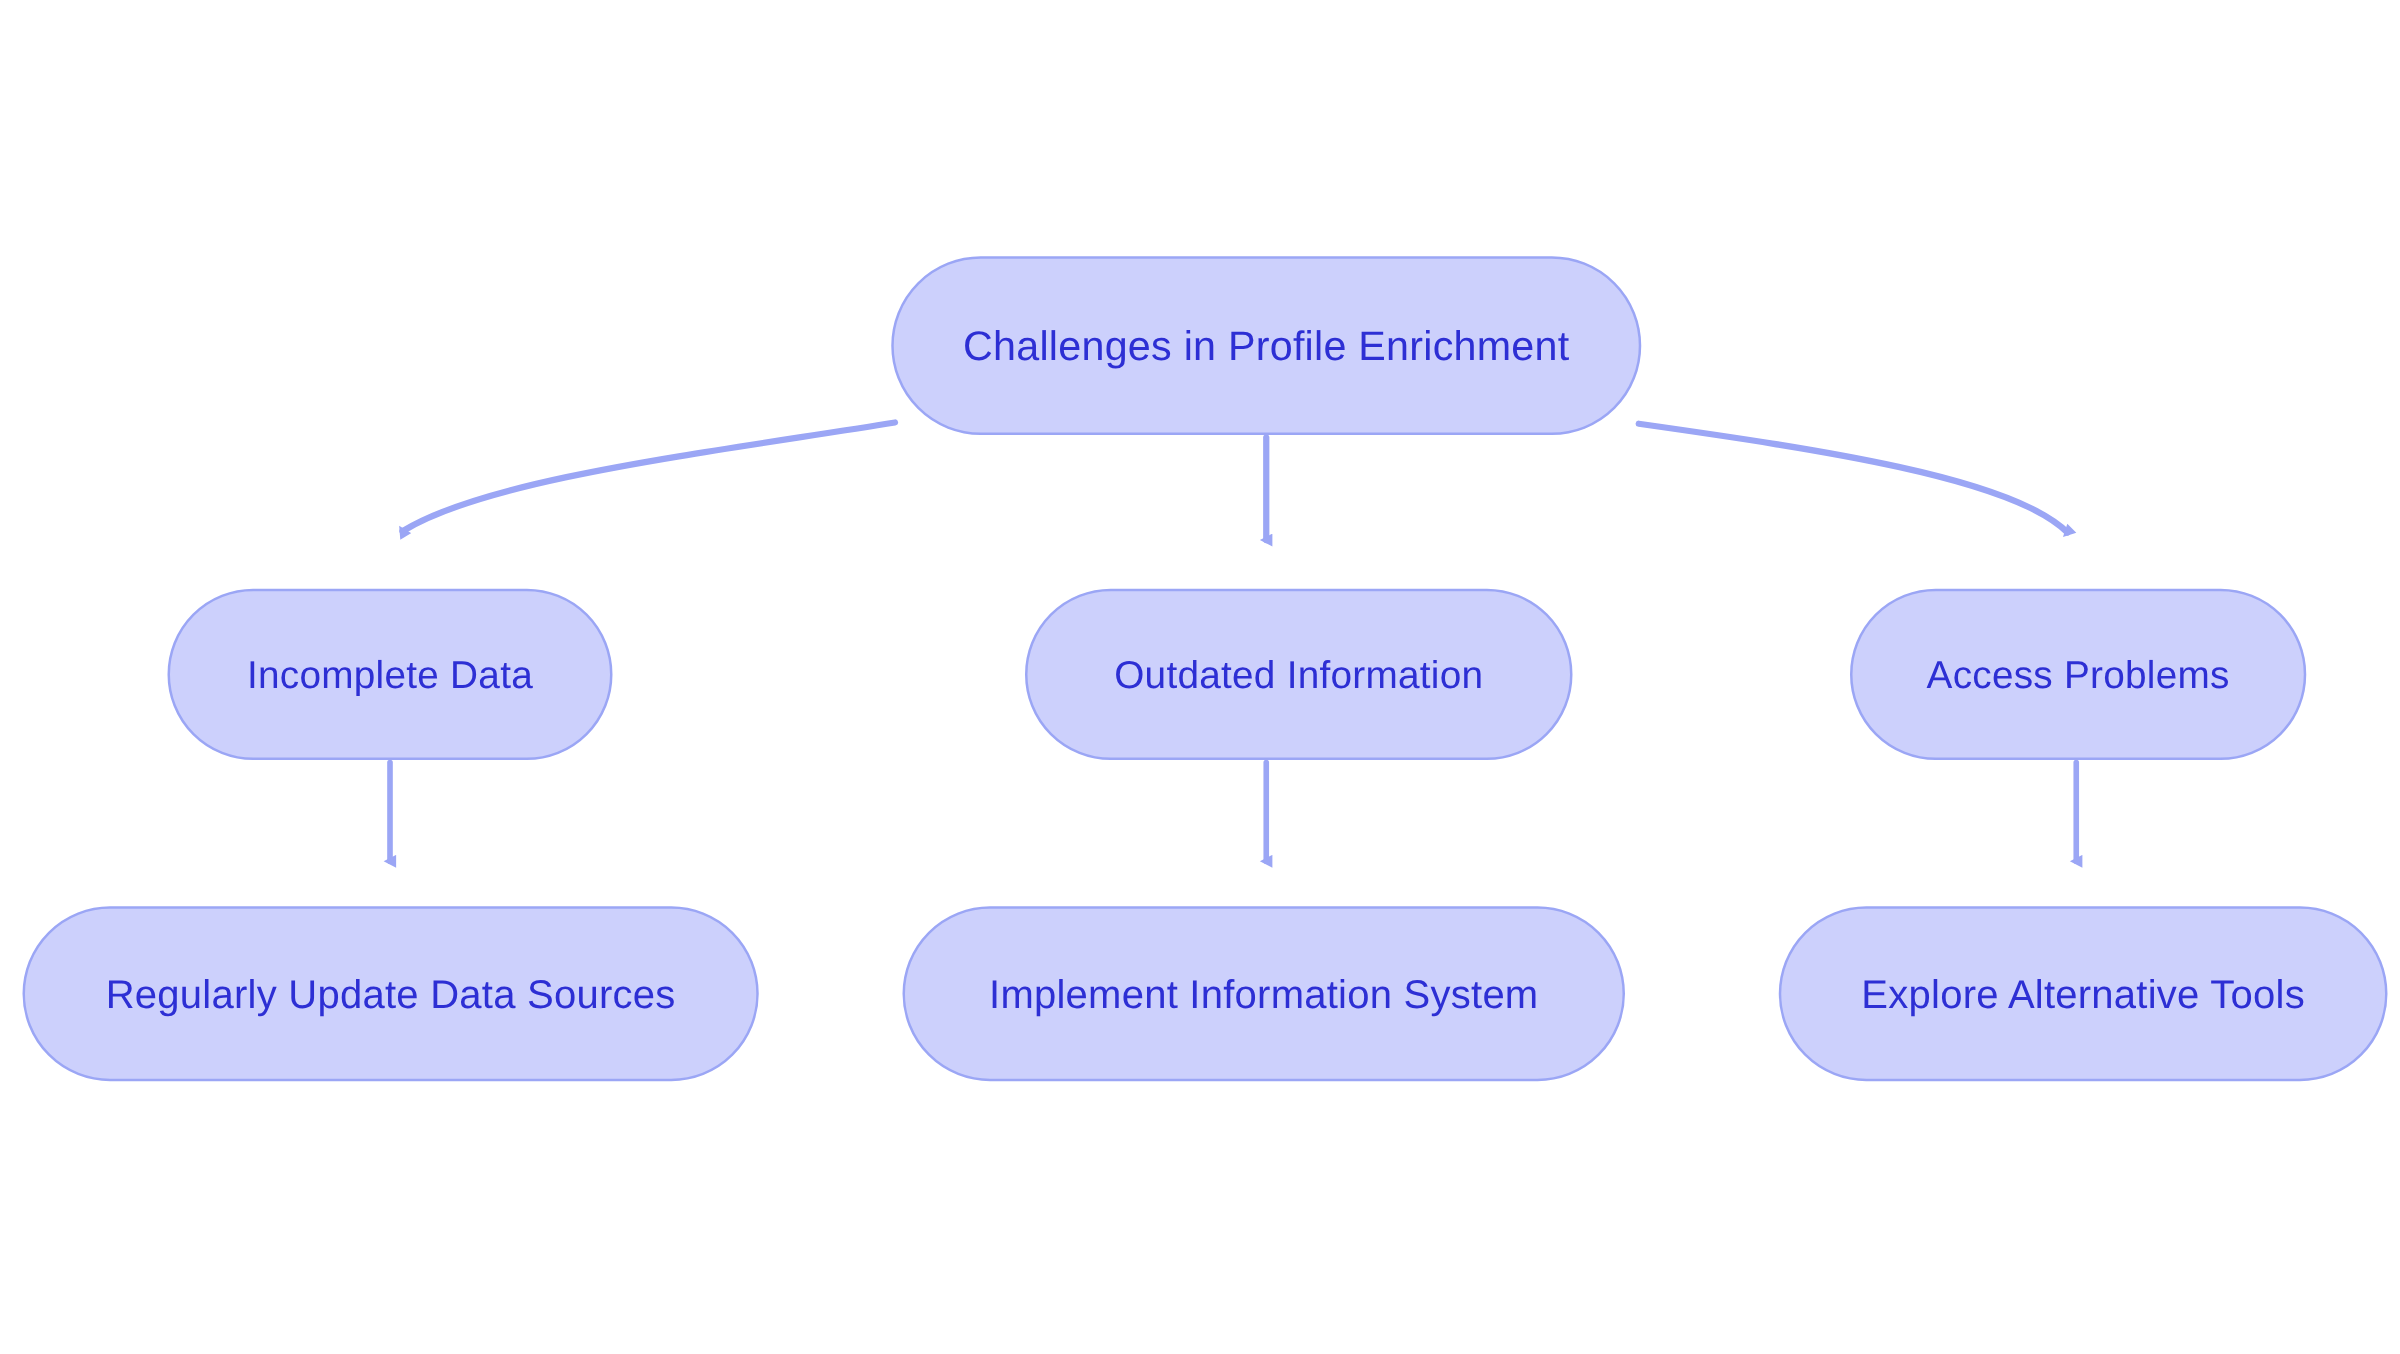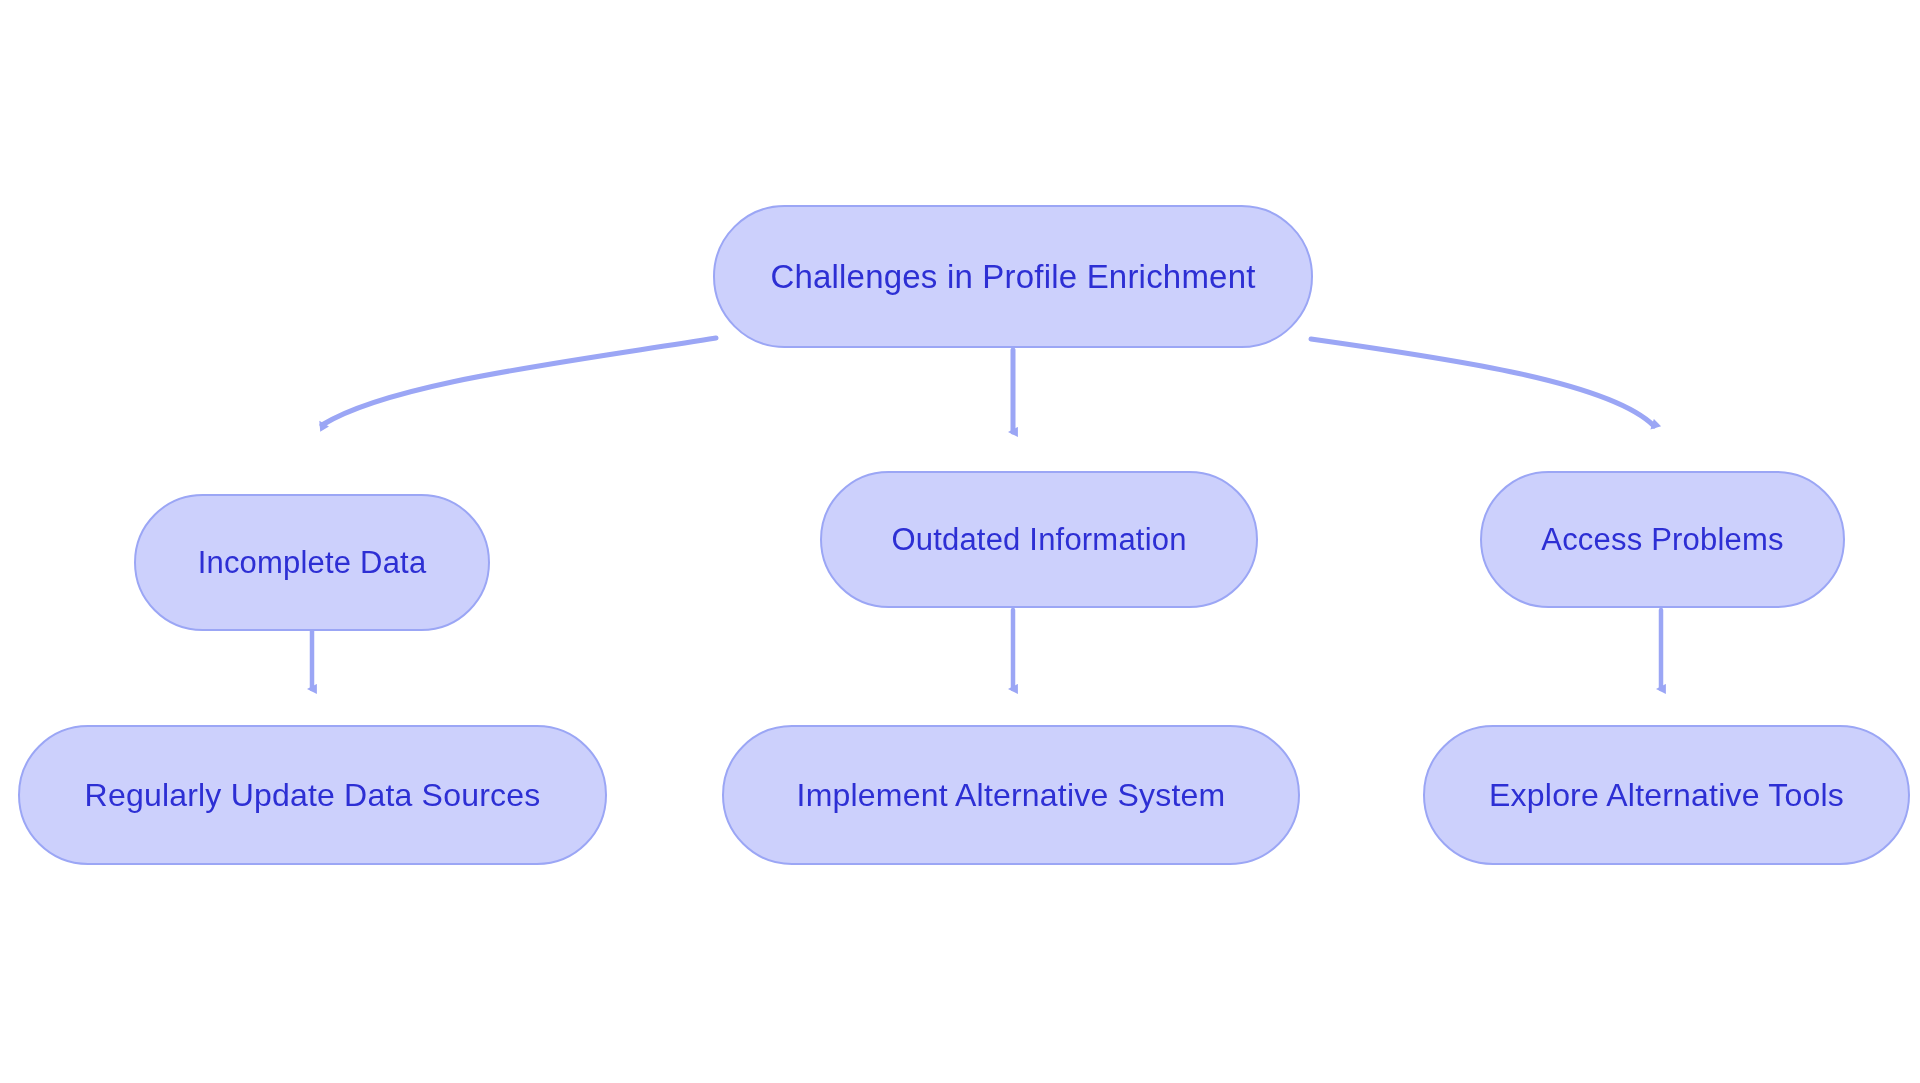--- a/index.html
+++ b/index.html
@@ -39,21 +39,21 @@
   }
   .node-label {
     color: #2d2fd4;
     font-family: "Liberation Sans", sans-serif;
     font-weight: 400;
     letter-spacing: 0.2px;
     white-space: nowrap;
     line-height: 1;
   }
   .node-root   { left: 713px;  top: 205px; width: 600px; height: 143px; }
-  .node-l2-a   { left: 134px;  top: 494px; width: 356px; height: 137px; }
+  .node-l2-a   { left: 134px;  top: 471px; width: 356px; height: 137px; }
   .node-l2-b   { left: 820px;  top: 471px; width: 438px; height: 137px; }
   .node-l2-c   { left: 1480px; top: 471px; width: 365px; height: 137px; }
   .node-l3-a   { left: 18px;   top: 725px; width: 589px; height: 140px; }
   .node-l3-b   { left: 722px;  top: 725px; width: 578px; height: 140px; }
   .node-l3-c   { left: 1423px; top: 725px; width: 487px; height: 140px; justify-content: center; }
 
   .node-root .node-label { font-size: 33px; }
   .node-l2-a .node-label,
   .node-l2-b .node-label,
   .node-l2-c .node-label { font-size: 31px; }
@@ -103,20 +103,20 @@
 
   <div class="node node-l2-c">
     <span class="node-label">Access Problems</span>
   </div>
 
   <div class="node node-l3-a">
     <span class="node-label">Regularly Update Data Sources</span>
   </div>
 
   <div class="node node-l3-b">
-    <span class="node-label">Implement Alternative System</span>
+    <span class="node-label">Implement Information System</span>
   </div>
 
   <div class="node node-l3-c">
     <span class="node-label">Explore Alternative Tools</span>
   </div>
 
 </div>
 
 </body></html>

